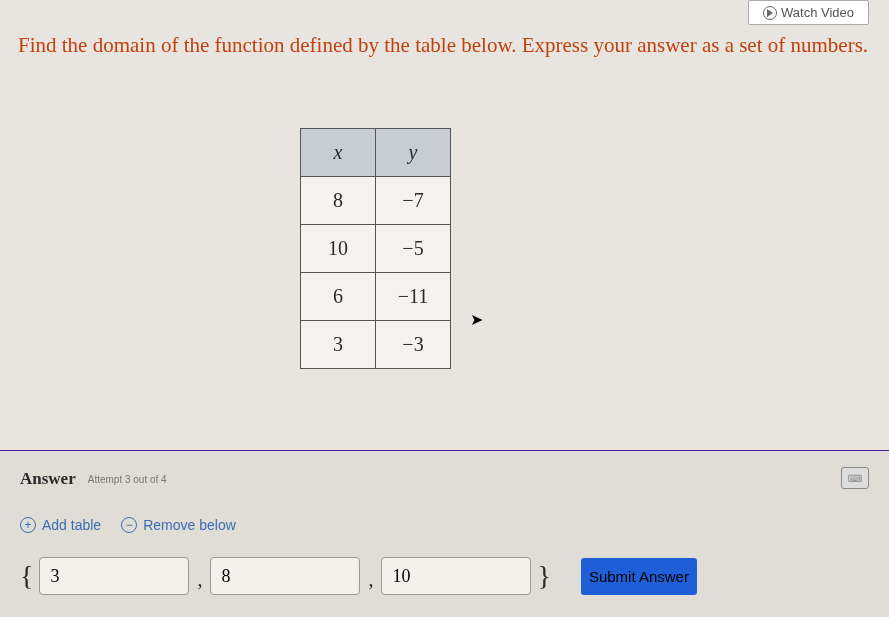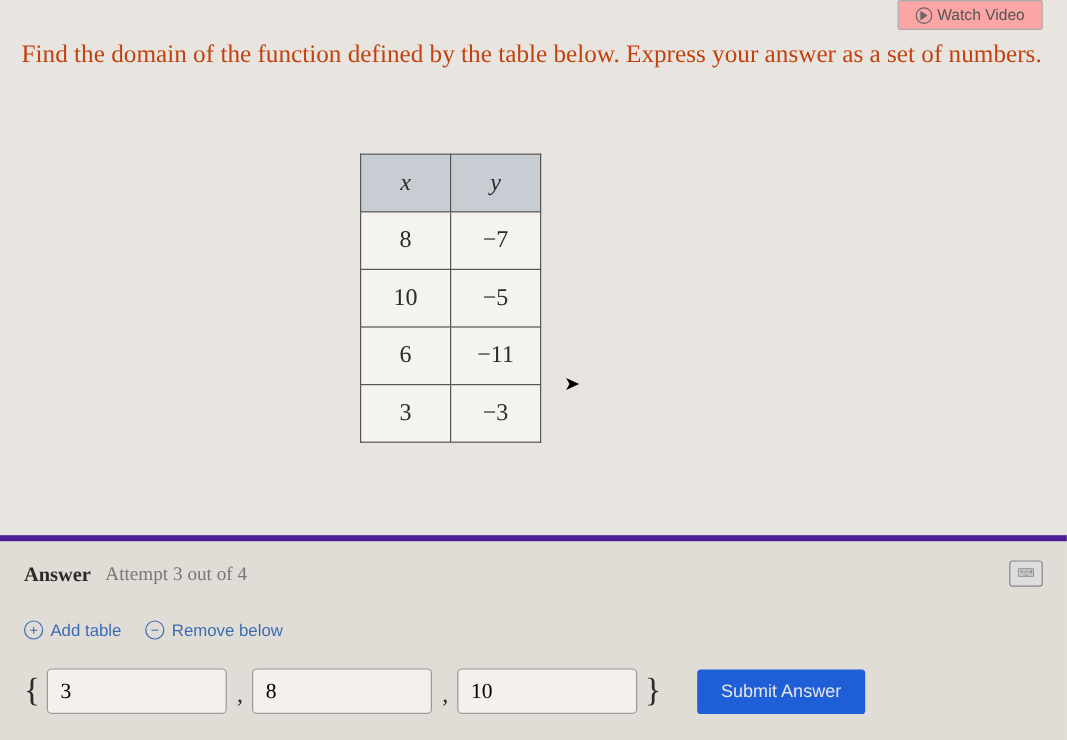--- a/index.html
+++ b/index.html
@@ -13,21 +13,21 @@
 }
 .top-buttons {
   position: absolute;
   top: 0;
   right: 20px;
   display: flex;
   gap: 12px;
 }
 .top-btn {
   border: 1px solid #aaa;
-  background: #fca5a5;
+  background: #ffffff;
   padding: 4px 14px;
   font-size: 13px;
   font-family: Arial, sans-serif;
   color: #555;
   border-radius: 2px;
   display: flex;
   align-items: center;
   gap: 4px;
   cursor: pointer;
 }
@@ -70,36 +70,36 @@
   font-size: 16px;
   color: #000;
 }
 .answer-section {
   position: absolute;
   bottom: 0;
   left: 0;
   right: 0;
   background: #e0ddd6;
   padding: 18px 20px 22px 20px;
-  border-top: 5px solid #4c1d95;
+  border-top: 1px solid #4c1d95;
 }
 .answer-header {
   display: flex;
   align-items: center;
   gap: 12px;
   margin-bottom: 28px;
 }
 .answer-label {
   font-weight: bold;
   font-size: 17px;
 }
 .attempt {
-  font-size: 16px;
+  font-size: 10px;
   color: #777;
-  font-family: Liberation Serif, serif;
+  font-family: Liberation Sans, sans-serif;
 }
 .keyboard-icon {
   position: absolute;
   right: 20px;
   top: 16px;
   width: 28px;
   height: 22px;
   border: 1.5px solid #888;
   border-radius: 3px;
   background: #ddd;
@@ -155,23 +155,23 @@
   font-family: Georgia, serif;
 }
 .comma {
   font-size: 20px;
   margin: 0 2px;
   align-self: flex-end;
   padding-bottom: 4px;
 }
 .submit-btn {
   background: #1e5fd8;
-  color: #e5e5e5;
+  color: #000000;
   border: none;
-  padding: 10px 20px;
+  padding: 10px 8px;
   font-size: 15px;
   font-family: Arial, sans-serif;
   border-radius: 3px;
   margin-left: 24px;
   cursor: pointer;
 }
 .play-icon {
   width: 0; height: 0;
   border-left: 6px solid #666;
   border-top: 4px solid transparent;

